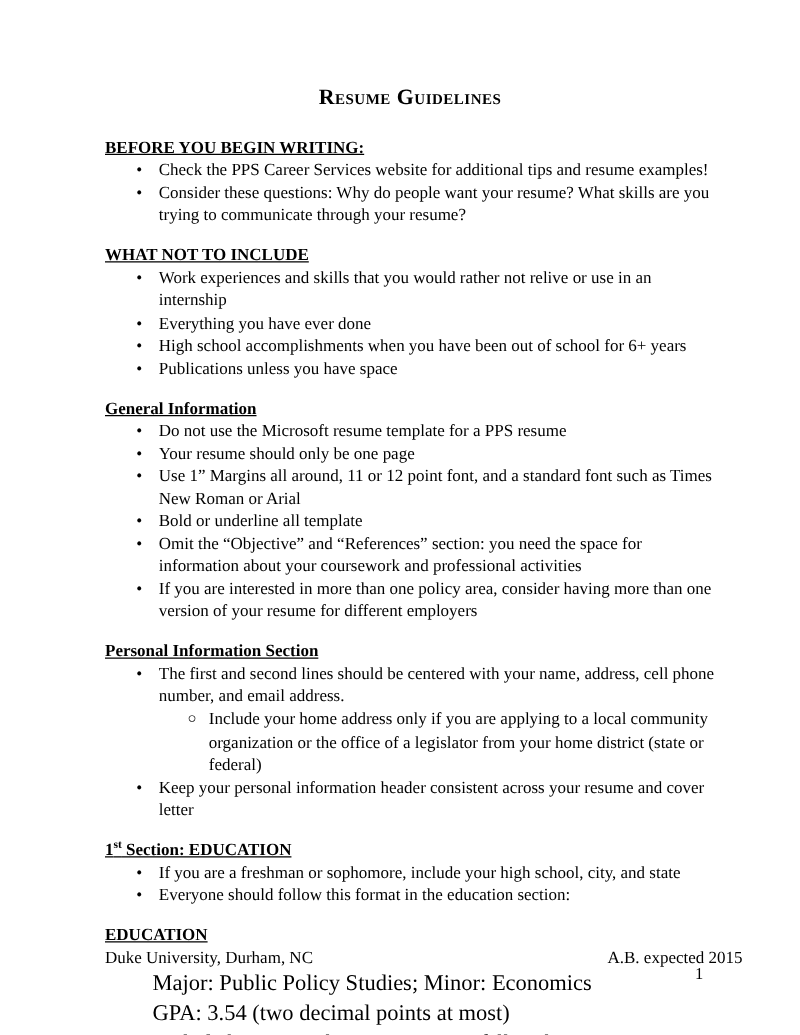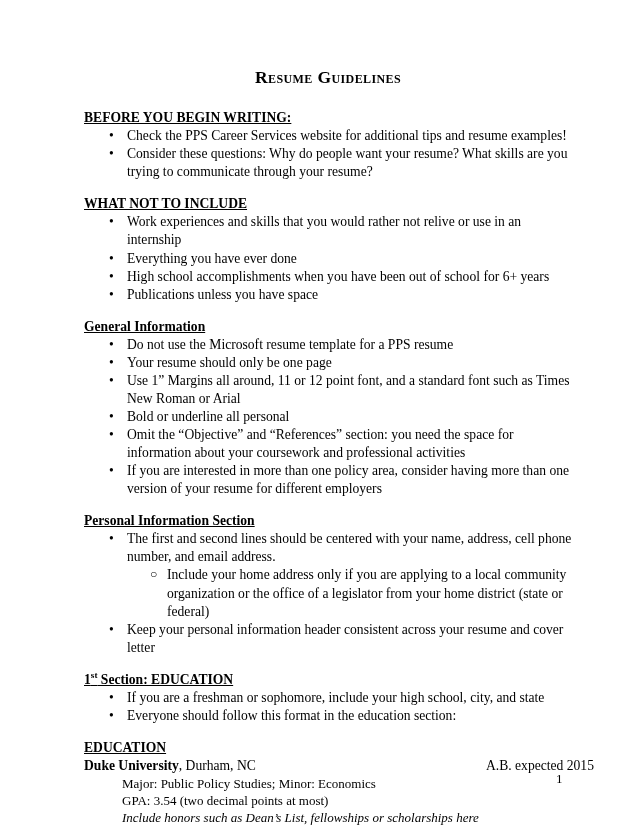--- a/index.html
+++ b/index.html
@@ -99,30 +99,30 @@
   }
 
   
   .edu-block { margin-top: 0; }
   .edu-school {
     font-size: 13.6px;
     line-height: 1.33;
     position: relative;
     height: 18px;
   }
-  .edu-school .name { font-weight: bold; }
+  .edu-school .name { font-weight: normal; }
   .edu-school .date {
     position: absolute;
     left: 402px;
     top: 0;
     white-space: nowrap;
   }
   .edu-detail {
     padding-left: 38px;
-    font-size: 13px;
+    font-size: 18px;
     line-height: 1.33;
   }
   .edu-detail.italic { font-style: italic; }
 
   
   .page-number {
     position: absolute;
     left: 556px;
     top: 772px;
     font-size: 13.2px;
@@ -183,21 +183,21 @@
         <li>
           <span class="marker">•</span>
           <span>Your resume should only be one page</span>
         </li>
         <li>
           <span class="marker">•</span>
           <span>Use 1” Margins all around, 11 or 12 point font, and a standard font such as Times New Roman or Arial</span>
         </li>
         <li>
           <span class="marker">•</span>
-          <span>Bold or underline all personal</span>
+          <span>Bold or underline all template</span>
         </li>
         <li>
           <span class="marker">•</span>
           <span>Omit the “Objective” and “References” section: you need the space for information about your coursework and professional activities</span>
         </li>
         <li>
           <span class="marker">•</span>
           <span>If you are interested in more than one policy area, consider having more than one version of your resume for different employers</span>
         </li>
       </ul>

